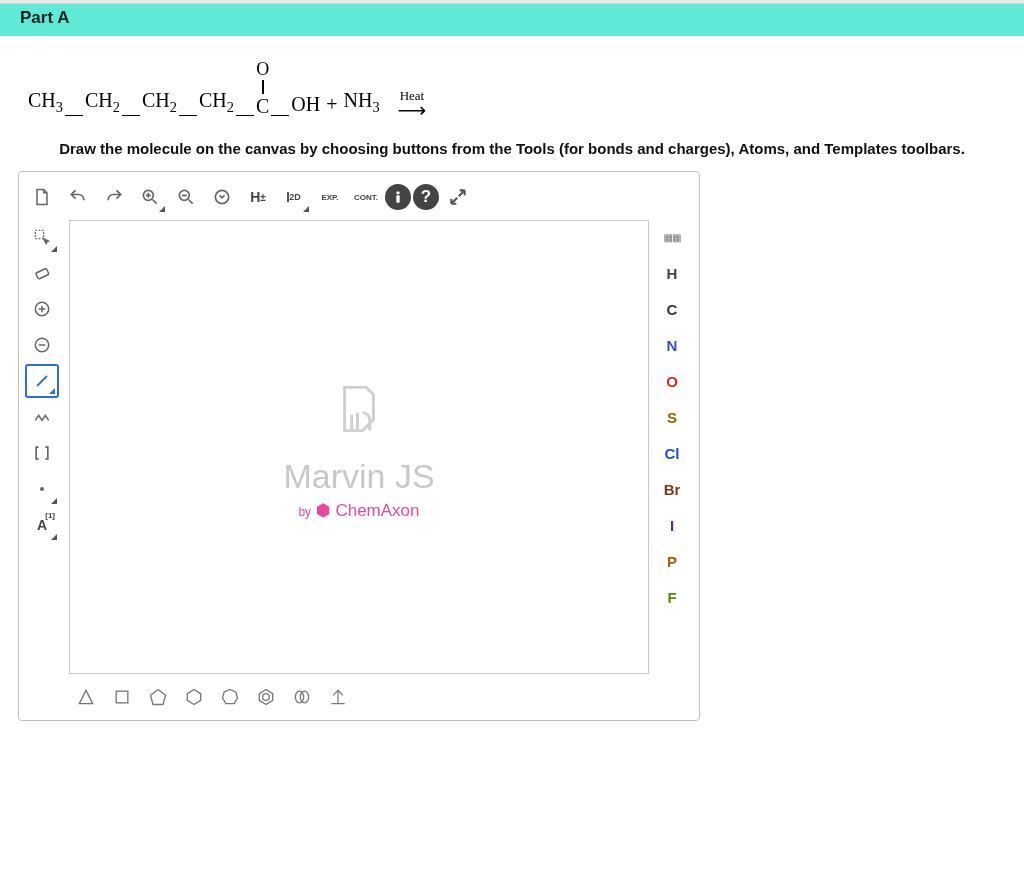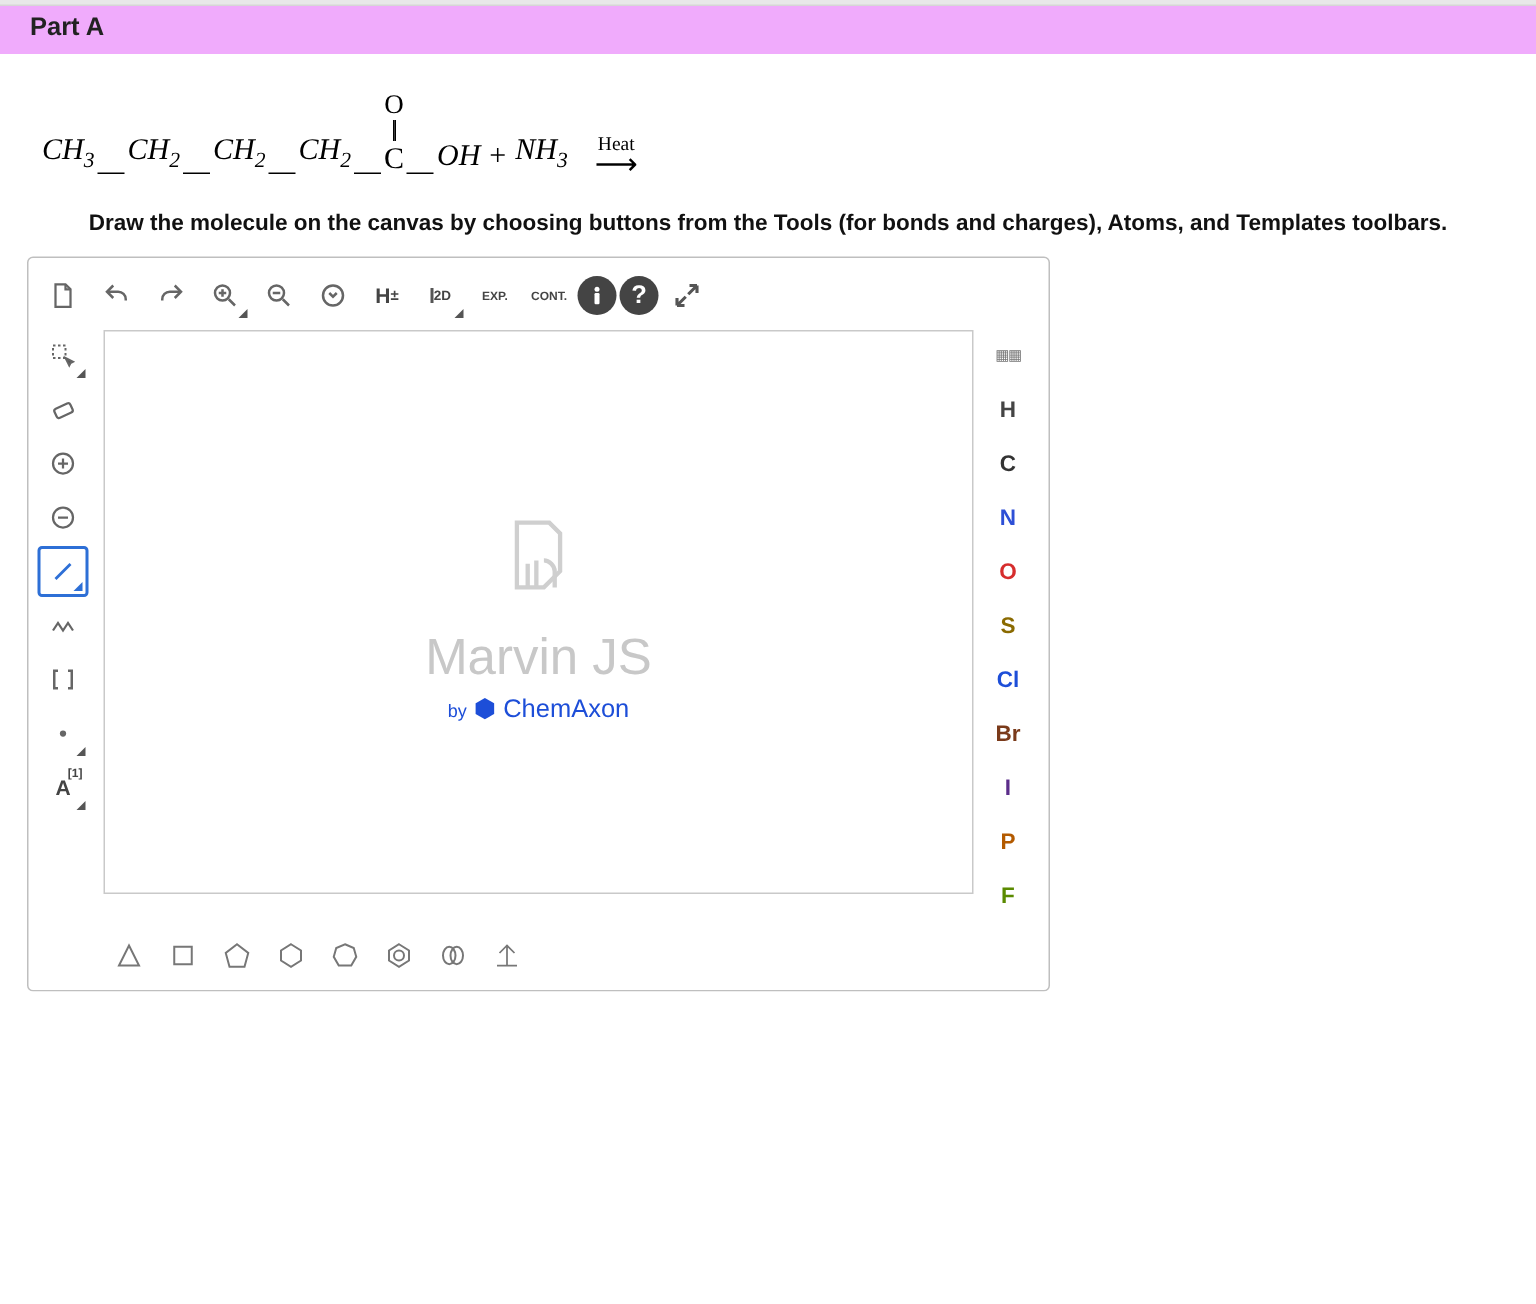--- a/index.html
+++ b/index.html
@@ -8,35 +8,35 @@
     background: #fff;
     width: 1024px;
     color: #000;
   }
   .top-strip {
     height: 4px;
     background: #e8e8e8;
     border-bottom: 1px solid #d6d6d6;
   }
   .header {
-    background: #f0abfc;
+    background: #5eead4;
     padding: 4px 20px 8px;
   }
   .header h2 { font-size: 17px; font-weight: 700; color: #222; }
   .reaction-row {
     padding: 24px 28px 10px;
   }
   .reaction {
     font-family: "Times New Roman", serif;
     font-size: 20px;
     color: #000;
     display: flex;
     align-items: flex-end;
   }
-  .reaction .frag { display: inline-block; font-style: italic; }
+  .reaction .frag { display: inline-block; }
   .reaction .dash { display:inline-block; width:18px; border-top:1.4px solid #000; margin:0 2px; vertical-align: 7px;}
   .reaction .plus { margin: 0 6px; }
   .carbonyl {
     display: inline-flex;
     flex-direction: column;
     align-items: center;
     line-height: 1;
   }
   .carbonyl .o { font-size: 18px; }
   .carbonyl .dbl {
@@ -90,32 +90,32 @@
     display:flex;
   }
   .tb-left, .tb-right {
     display:flex; flex-direction:column; gap:2px;
     width:38px;
   }
   .tb-left .tb-btn.active { border:2px solid #2d6fd6; }
   .canvas {
     flex:1;
     border:1px solid #c9c9c9;
-    height:376px;
+    height:454px;
     display:flex;
     align-items:center;
     justify-content:center;
     flex-direction:column;
     color:#cfcfcf;
     margin:0 6px;
     position:relative;
   }
   .canvas .hand svg { width:72px; height:72px; stroke:#cfcfcf; fill:none; stroke-width:4; }
   .canvas .mj { font-size:34px; color:#c8c8c8; font-family: Arial, sans-serif; margin-top:8px; }
-  .canvas .ca { font-size:17px; color:#1d4ed8; margin-top:4px; }
+  .canvas .ca { font-size:17px; color:#ec4899; margin-top:4px; }
   .canvas .ca .by { font-size:12px; }
   .at-btn { font-weight:700; font-size:15px; color:#444; }
   .at-C { color:#333; }
   .at-N { color:#2d4fd6; }
   .at-O { color:#d62d2d; }
   .at-S { color:#8a6a00; }
   .at-Cl{ color:#1d4ed8; }
   .at-Br{ color:#7a3a1a; }
   .at-I { color:#5b2d8a; }
   .at-P { color:#b35a00; }

